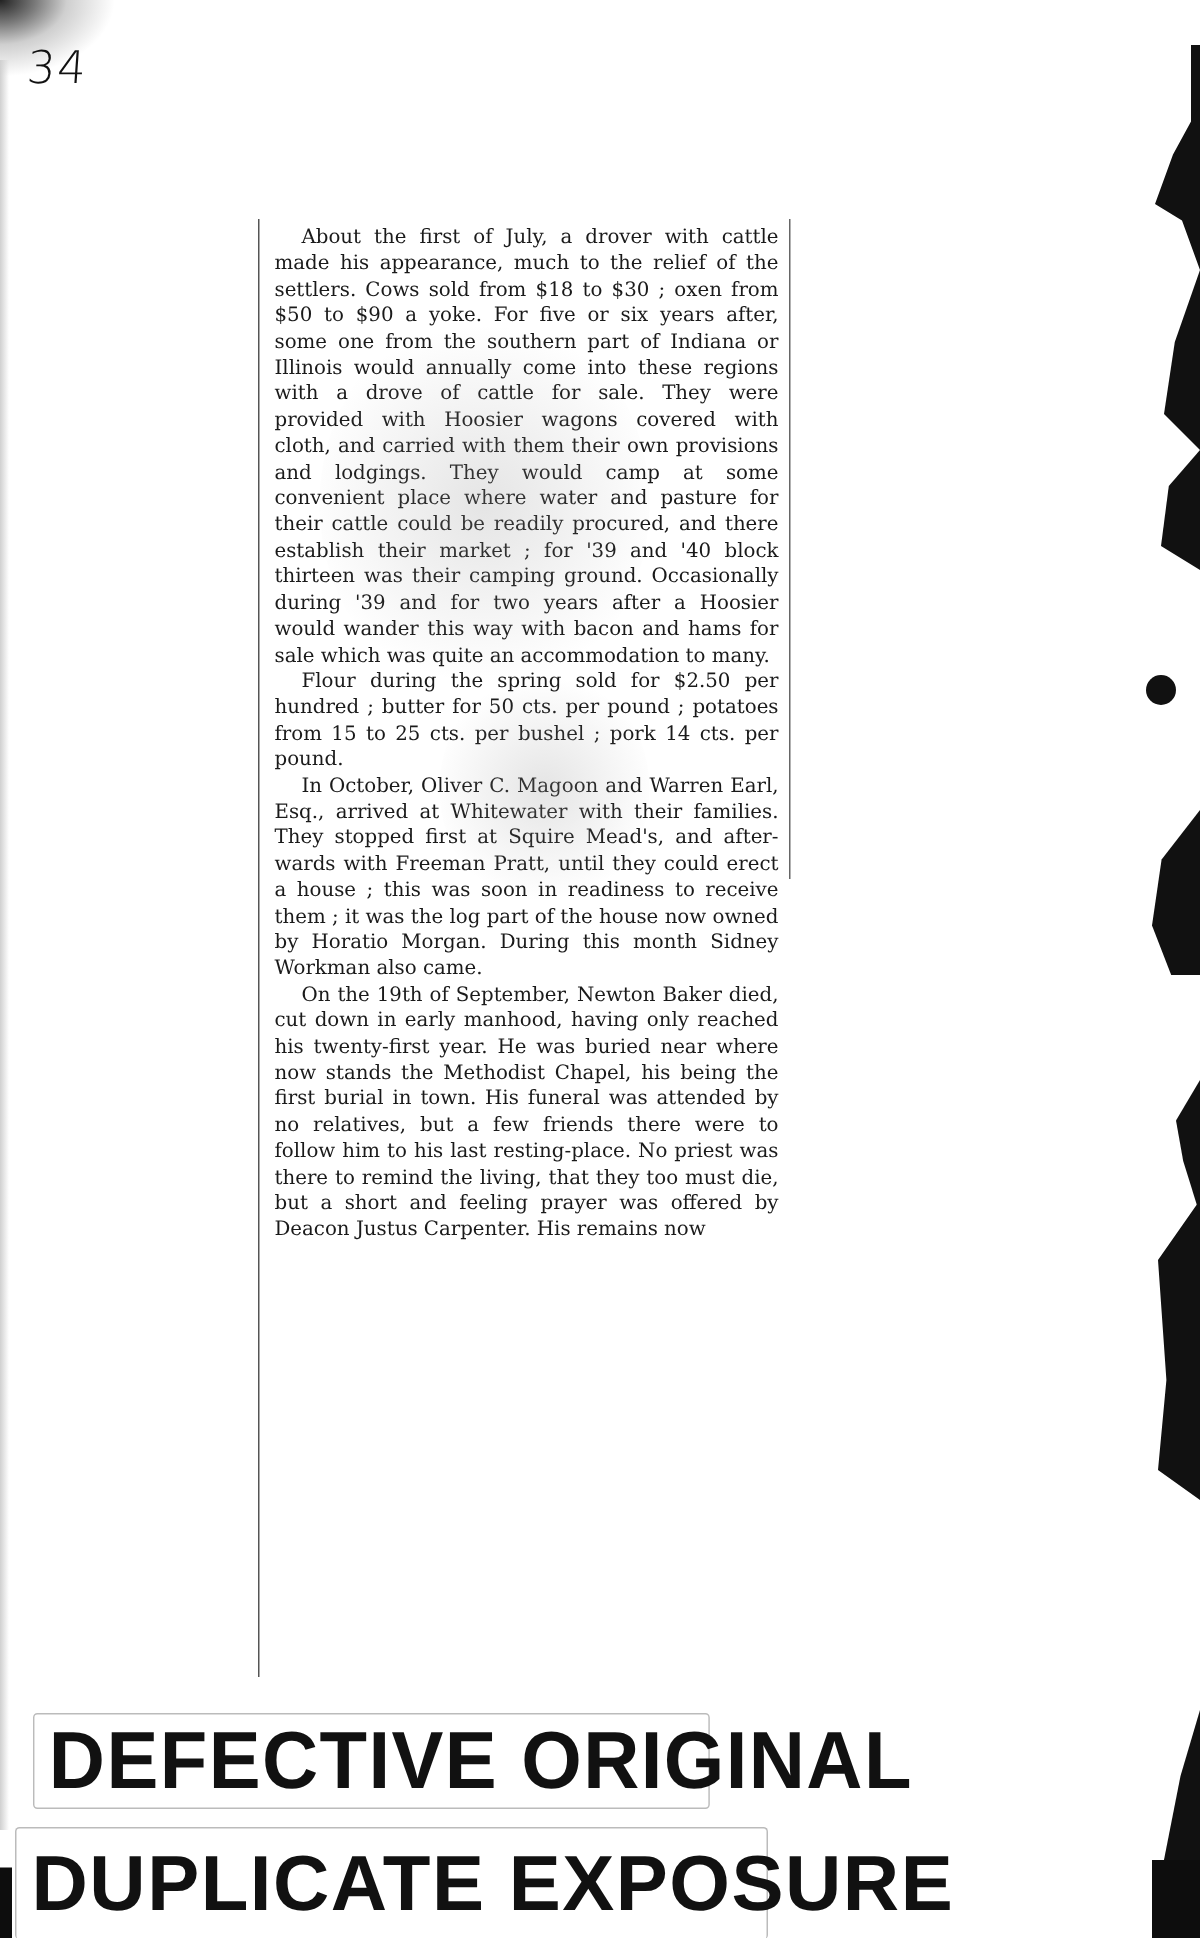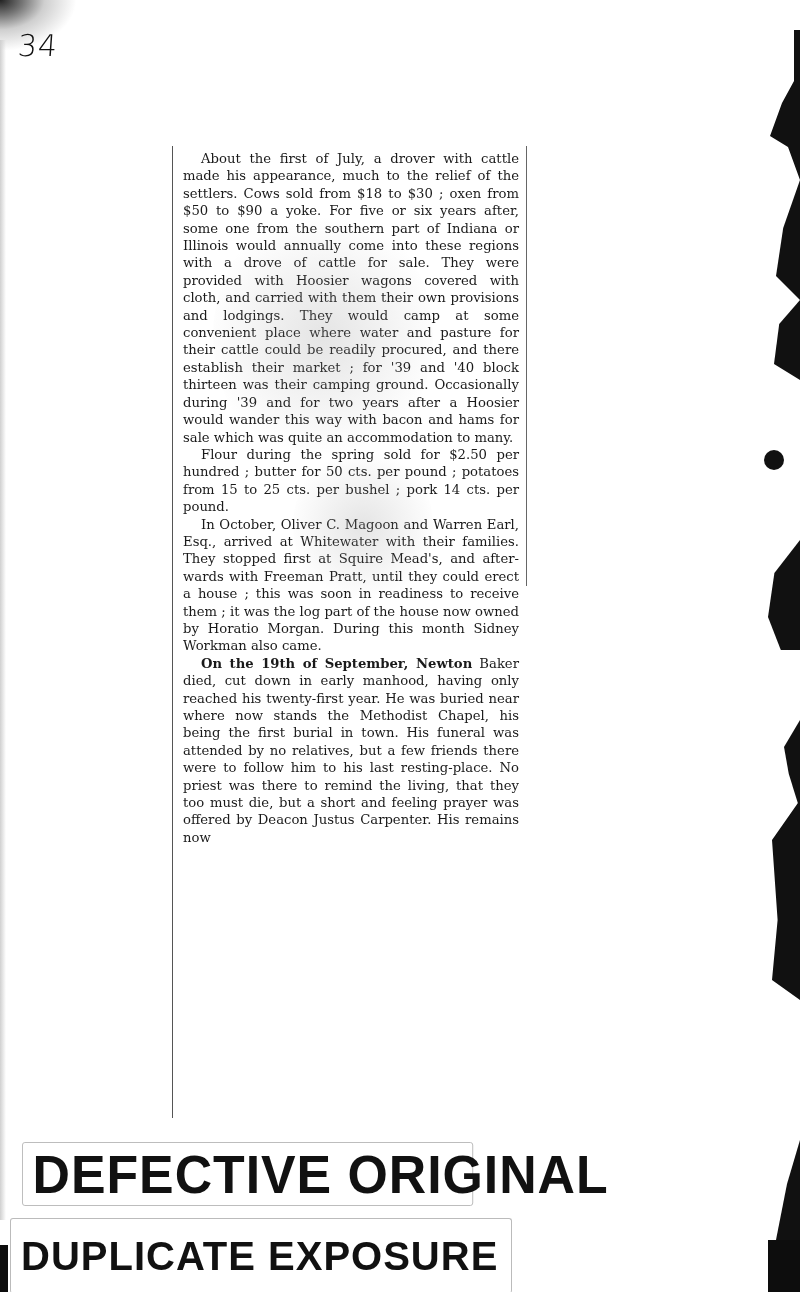--- a/index.html
+++ b/index.html
@@ -28,42 +28,42 @@
   .clipping .rline {
     position: absolute; right: -2px; top: 0; width: 1px; height: 440px; background: #666;
   }
   .article {
     padding: 4px 6px 0 10px;
     font-family: "DejaVu Serif", serif;
     font-size: 13.2px; line-height: 17.4px; color: #1a1a1a;
     text-align: justify; hyphens: manual;
   }
   .article p { margin: 0; text-indent: 18px; }
-  .article .bold-lead { font-weight: bold; }
+  .article .bold-lead { font-weight: normal; }
   .stain {
     position: absolute; border-radius: 50%;
     background: radial-gradient(circle, rgba(150,150,150,0.25), rgba(255,255,255,0) 70%);
     pointer-events: none;
   }
   .edge-tear {
     position: absolute; right: 0; background: #111;
   }
   .banner {
     position: absolute; font-family: "Liberation Sans", sans-serif; font-weight: bold;
     color: #111; letter-spacing: 1px; border: 1px solid #bbb; border-radius: 3px;
     background: #fff; white-space: nowrap;
   }
   .banner.defective {
     left: 22px; top: 1142px; width: 458px; height: 62px;
     font-size: 54px; line-height: 62px; padding-left: 10px;
     transform: scaleX(0.96); transform-origin: left;
   }
   .banner.duplicate {
     left: 10px; top: 1218px; width: 490px; height: 74px;
-    font-size: 40px; line-height: 74px; padding-left: 10px; border-bottom: none;
+    font-size: 52px; line-height: 74px; padding-left: 10px; border-bottom: none;
   }
   .black-block { position: absolute; background: #0d0d0d; }
 </style>
 </head>
 <body>
 
 <div class="corner-shadow"></div>
 <div class="left-edge"></div>
 
 <div class="page-number">34</div>

